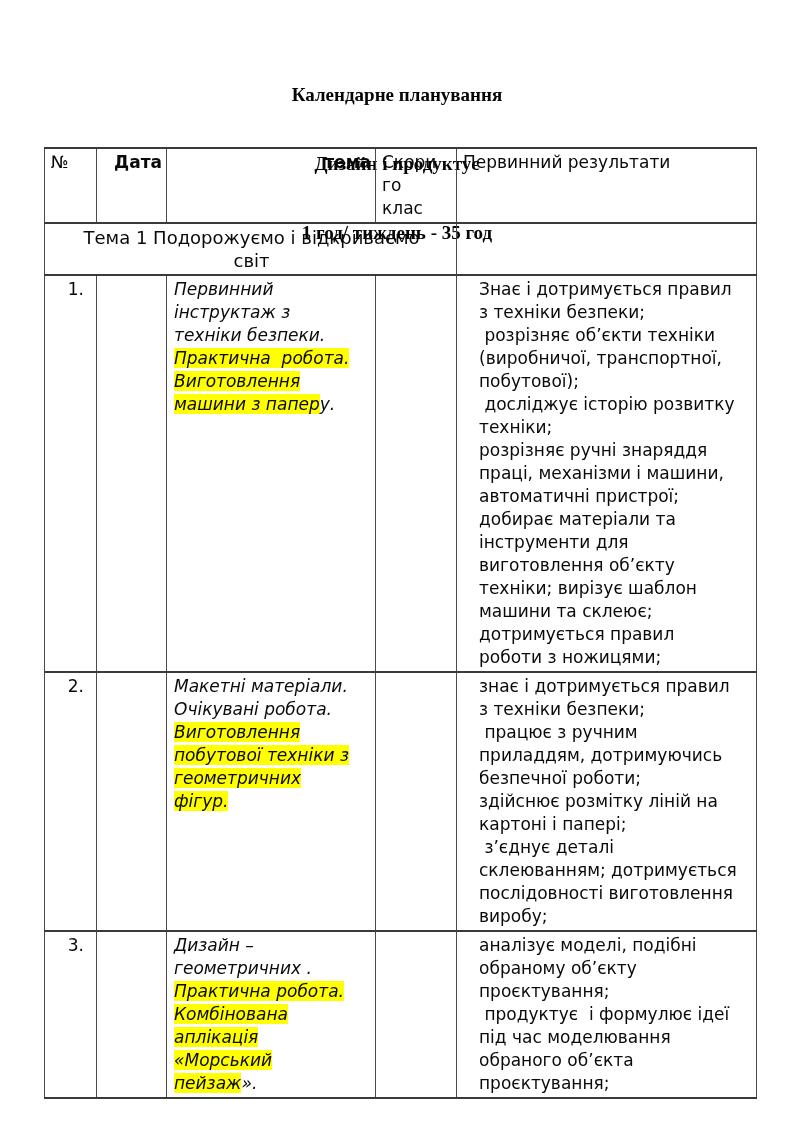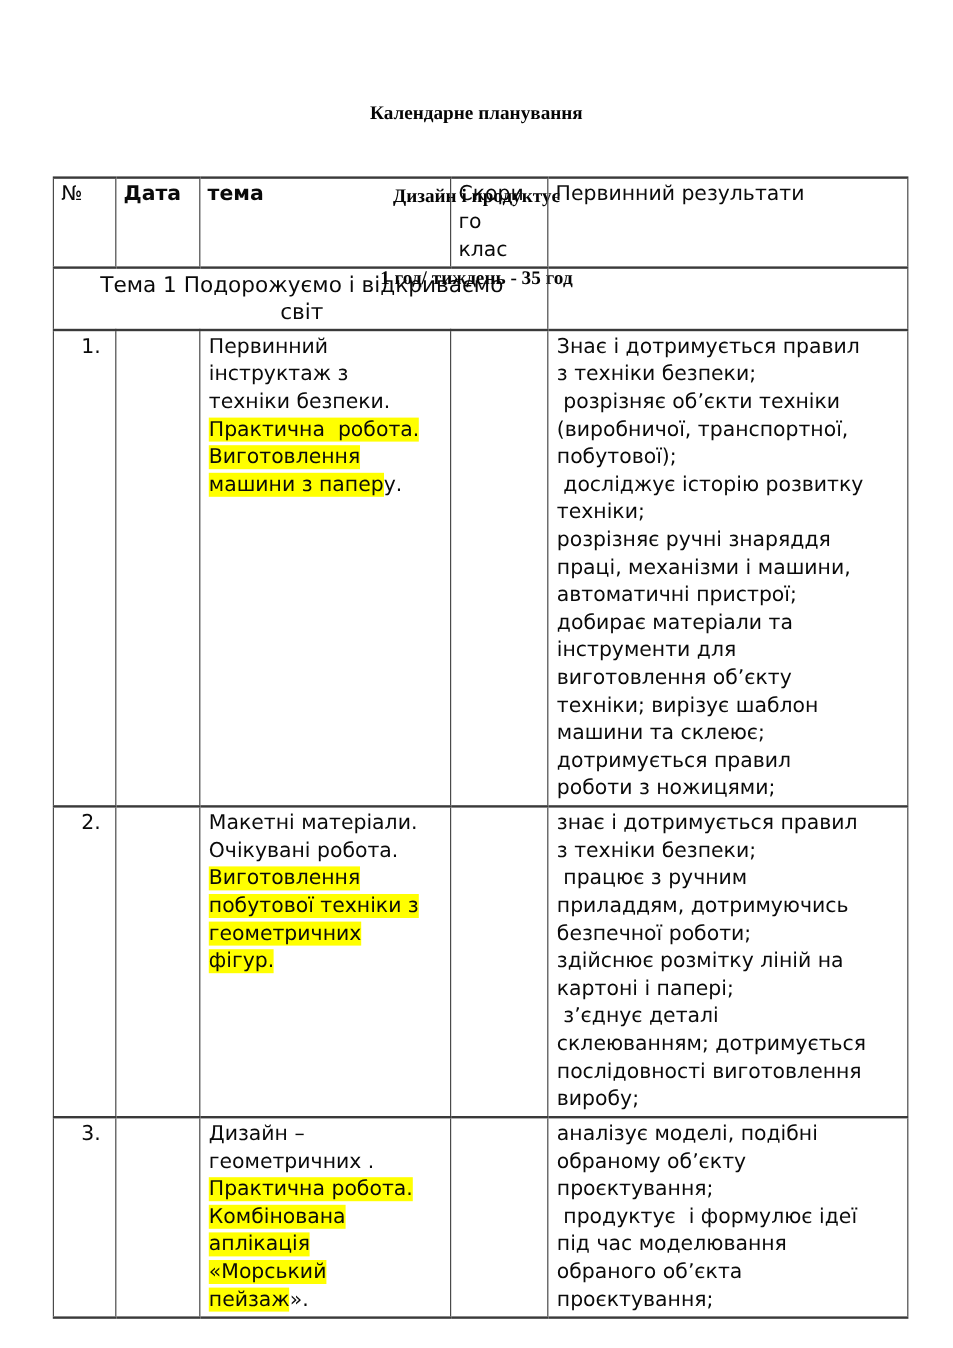--- a/index.html
+++ b/index.html
@@ -3,46 +3,46 @@
 <meta charset="utf-8">
 <style>
   html,body { margin:0; padding:0; background:#ffffff; }
   .page {
     position:relative; width:794px; height:1123px; background:#ffffff;
     overflow:hidden; color:#000;
   }
   .titles {
     padding-top:37px; text-align:center;
     font-family:"Liberation Serif", serif; font-weight:bold;
-    font-size:16px; line-height:23px; color:#050505;
+    font-size:19px; line-height:23px; color:#050505;
     white-space:pre-wrap;
   }
   table.doc-table {
     position:absolute; left:44px; top:147px; width:712px;
     border-collapse:collapse; table-layout:fixed;
     font-family:"DejaVu Sans", sans-serif; font-size:17px; line-height:23px;
     color:#0a0a0a;
   }
   .doc-table th, .doc-table td {
     border-left:1px solid #4a4a4a; border-right:1px solid #4a4a4a;
     border-top:2px solid #3a3a3a; border-bottom:2px solid #3a3a3a;
     vertical-align:top; padding:2px 4px 2px 6px;
     overflow:hidden;
   }
-  .doc-table th { font-weight:bold; text-align:left; }
+  .doc-table th { font-weight:bold; text-align:right; }
   .doc-table .th-norm { font-weight:normal; text-align:left; }
   .pre { white-space:pre-wrap; }
   .r-head  { height:67px; }
   .r-sect  { height:47px; }
   .r1      { height:391px; }
   .r2      { height:251px; }
   .r3      { height:159px; }
   td.num { text-align:right; padding-right:12px; }
-  td.topic { padding-left:7px; padding-right:14px; }
-  td.res { padding-left:7px; }
+  td.topic { padding-left:7px; padding-right:14px;font-style:italic; }
+  td.res { padding-left:22px; }
   .section-title {
     font-weight:normal; text-align:center; font-size:18px; line-height:23px;
     padding-top:3px;
   }
   .hl { background:#ffff00; }
 </style>
 </head>
 <body>
 
 <div class="page">

